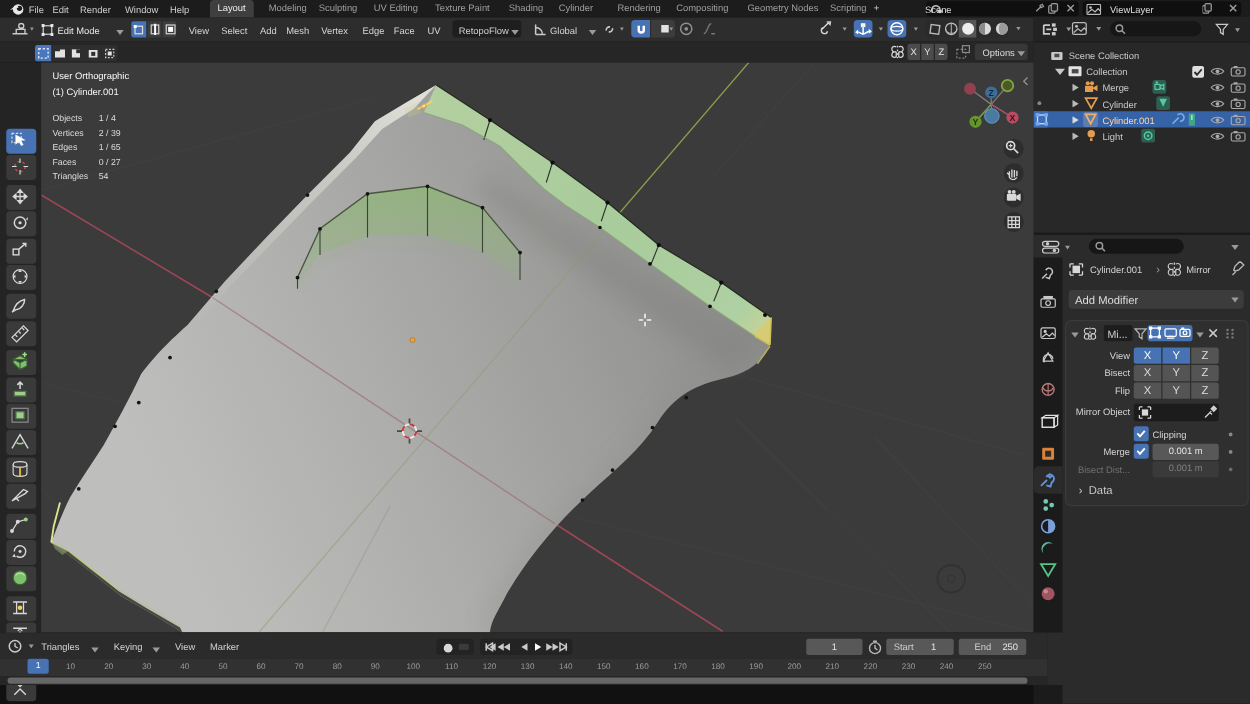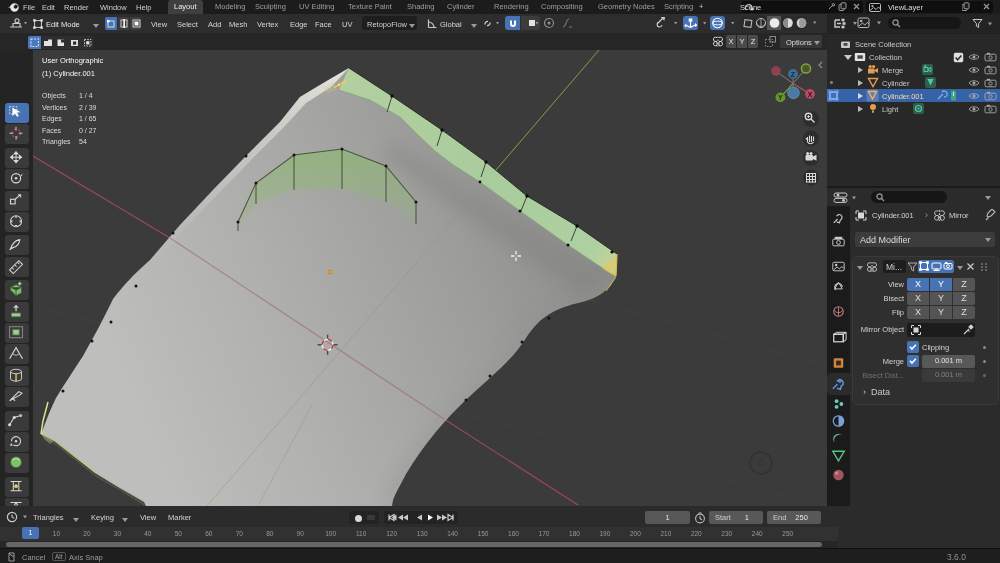--- a/index.html
+++ b/index.html
@@ -914,21 +914,21 @@
             <path d="M55,3.5 l5,3 -5,3z M60,3.5 l5,3 -5,3z" transform="translate(-2,0)"></path>
             <path d="M69,3.5 l0,6 M64,3.5 l5,3 -5,3z" stroke="#c9c9c9" stroke-width="1.2" fill="none"></path>
           </g>
         </svg>
         <div class="fld" style="left:645px;top:4px;width:45px;height:13px;line-height:13px;background:#585858">1</div>
         <svg class="abs" style="left:694px;top:5px" width="12" height="12" viewBox="0 0 12 12">
           <circle cx="6" cy="6.5" r="4.4" fill="none" stroke="#b9b9b9" stroke-width="1.1"></circle>
           <path d="M6,4 L6,6.5 L8,8 M4.5,1 l3,0" fill="none" stroke="#b9b9b9" stroke-width="1.1"></path>
         </svg>
         <div class="fld" style="left:709px;top:4px;width:54px;height:13px;line-height:13px;background:#585858;text-align:left"><span style="margin-left:6px;color:#cfcfcf">Start</span><span style="margin-left:14px">1</span></div>
-        <div class="fld" style="left:767px;top:4px;width:54px;height:13px;line-height:13px;background:#585858;text-align:left"><span style="margin-left:6px;color:#cfcfcf">End</span><span style="margin-left:9px">250</span></div>
+        <div class="fld" style="left:767px;top:4px;width:54px;height:13px;line-height:13px;background:#585858;text-align:center"><span style="margin-left:6px;color:#cfcfcf">End</span><span style="margin-left:9px">250</span></div>
       </div>
     <div id="truler">
         <span class="abs cv" style="left:48.47px;top:3px;width:16px;text-align:center">10</span>
         <span class="abs cv" style="left:78.94px;top:3px;width:16px;text-align:center">20</span>
         <span class="abs cv" style="left:109.41000000000001px;top:3px;width:16px;text-align:center">30</span>
         <span class="abs cv" style="left:139.88px;top:3px;width:16px;text-align:center">40</span>
         <span class="abs cv" style="left:170.35px;top:3px;width:16px;text-align:center">50</span>
         <span class="abs cv" style="left:200.82000000000002px;top:3px;width:16px;text-align:center">60</span>
         <span class="abs cv" style="left:231.29000000000002px;top:3px;width:16px;text-align:center">70</span>
         <span class="abs cv" style="left:261.76px;top:3px;width:16px;text-align:center">80</span>
@@ -950,22 +950,13 @@
         <span class="abs cv" style="left:749.2800000000001px;top:3px;width:16px;text-align:center">240</span>
         <span class="abs cv" style="left:779.75px;top:3px;width:16px;text-align:center">250</span>
         <div class="abs" style="left:22px;top:0px;width:17px;height:12px;background:#4772b3;border-radius:2px;color:#fff;font-size:7px;text-align:center;line-height:12px">1</div>
       </div>
     <div id="tscroll">
         <div style="position:absolute;left:6px;top:1px;width:816px;height:5px;background:#676767;border-radius:3px"></div>
       </div>
   </div>
   <div class="abs" style="left:838px;top:506px;width:162px;height:42px;background:#2b2b2b"></div>
 
-  <div class="abs" id="sbar">
-    <svg class="abs" style="left:8px;top:3px" width="8" height="10" viewBox="0 0 8 10">
-        <path d="M1,1 L6,1 L6,9 L1,9 Z M1,1 L4,4 L6,4" fill="none" stroke="#9a9a9a"></path>
-      </svg>
-    <span class="abs" style="left:22px;top:4px;color:#9a9a9a;font-size:7.5px">Cancel</span>
-    <span class="abs" style="left:52px;top:3px;color:#9a9a9a;font-size:6.5px;border:1px solid #555;border-radius:2px;padding:0 2px">Alt</span>
-    <span class="abs" style="left:69px;top:4px;color:#9a9a9a;font-size:7.5px">Axis Snap</span>
-    <span class="abs" style="left:947px;top:3px;color:#909090;font-size:8.5px">3.6.0</span>
-  </div>
 </div>
 
 </body></html>

